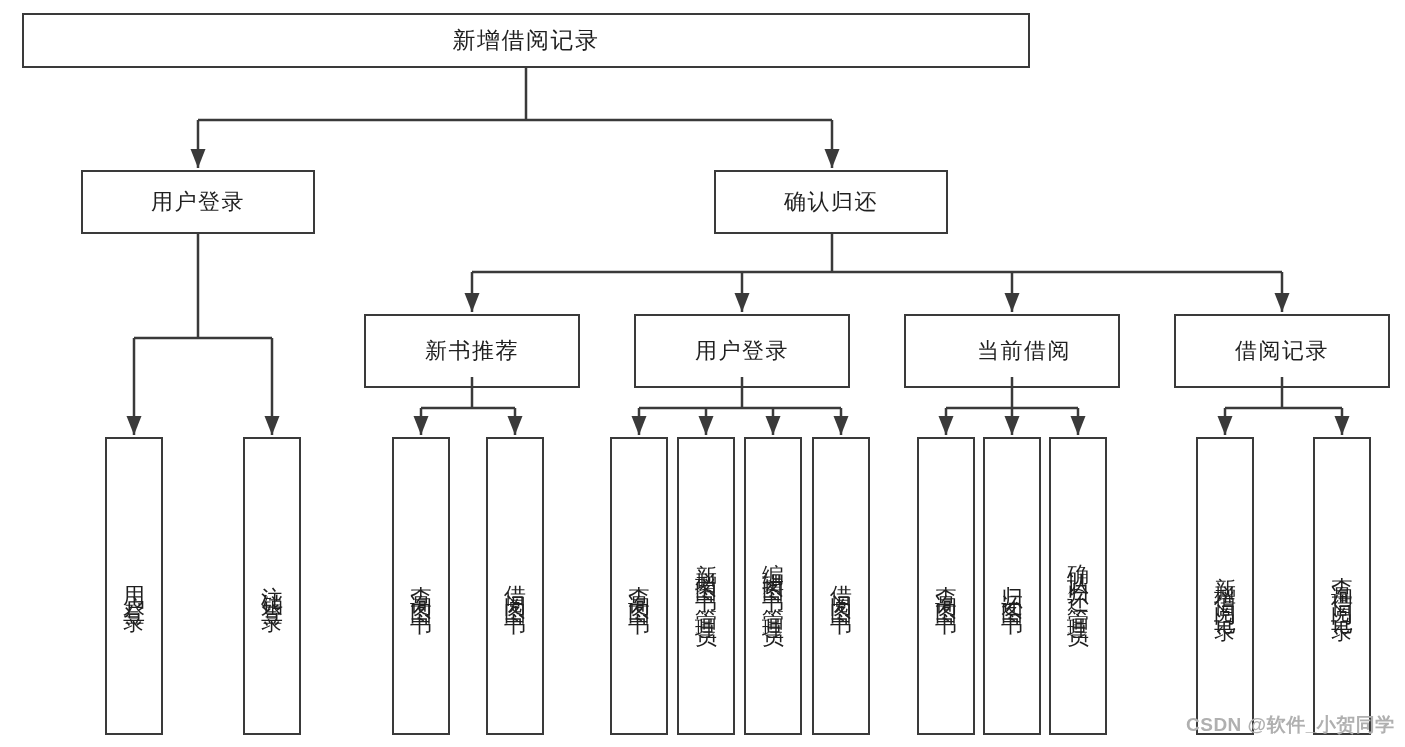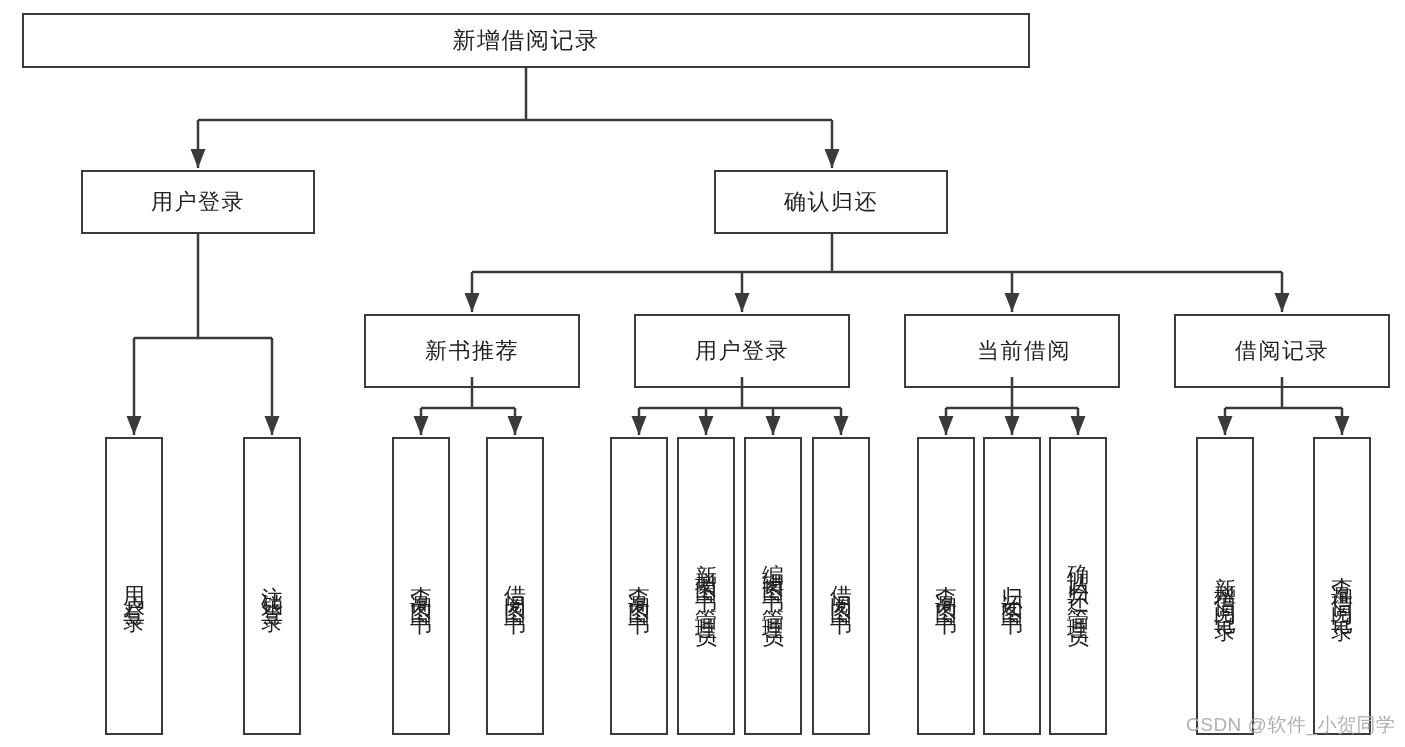--- a/index.html
+++ b/index.html
@@ -21,21 +21,21 @@
     top:437px;width:58px;height:298px;
     writing-mode:vertical-rl;text-orientation:mixed;
     font-size:22px;letter-spacing:9px;line-height:1;
   }
   svg.wires{position:absolute;left:0;top:0;z-index:2;pointer-events:none;}
   svg.wires .ln{stroke:var(--line);stroke-width:2.5;fill:none;}
   svg.wires marker{overflow:visible;}
   svg.wires marker path{fill:var(--line);stroke:none;}
   .watermark{
     position:absolute;left:1186px;top:712px;z-index:3;
-    font-size:19px;color:var(--watermark);letter-spacing:0.5px;white-space:nowrap;
+    font-size:19px;color:var(--watermark);letter-spacing:0.5px;white-space:nowrap;font-weight:bold;
   }
 </style>
 </head>
 <body>
 
 <div class="canvas">
 
   <div class="box root">新增借阅记录</div>
 
   <div class="box lvl2" style="left:81px;">用户登录</div>

